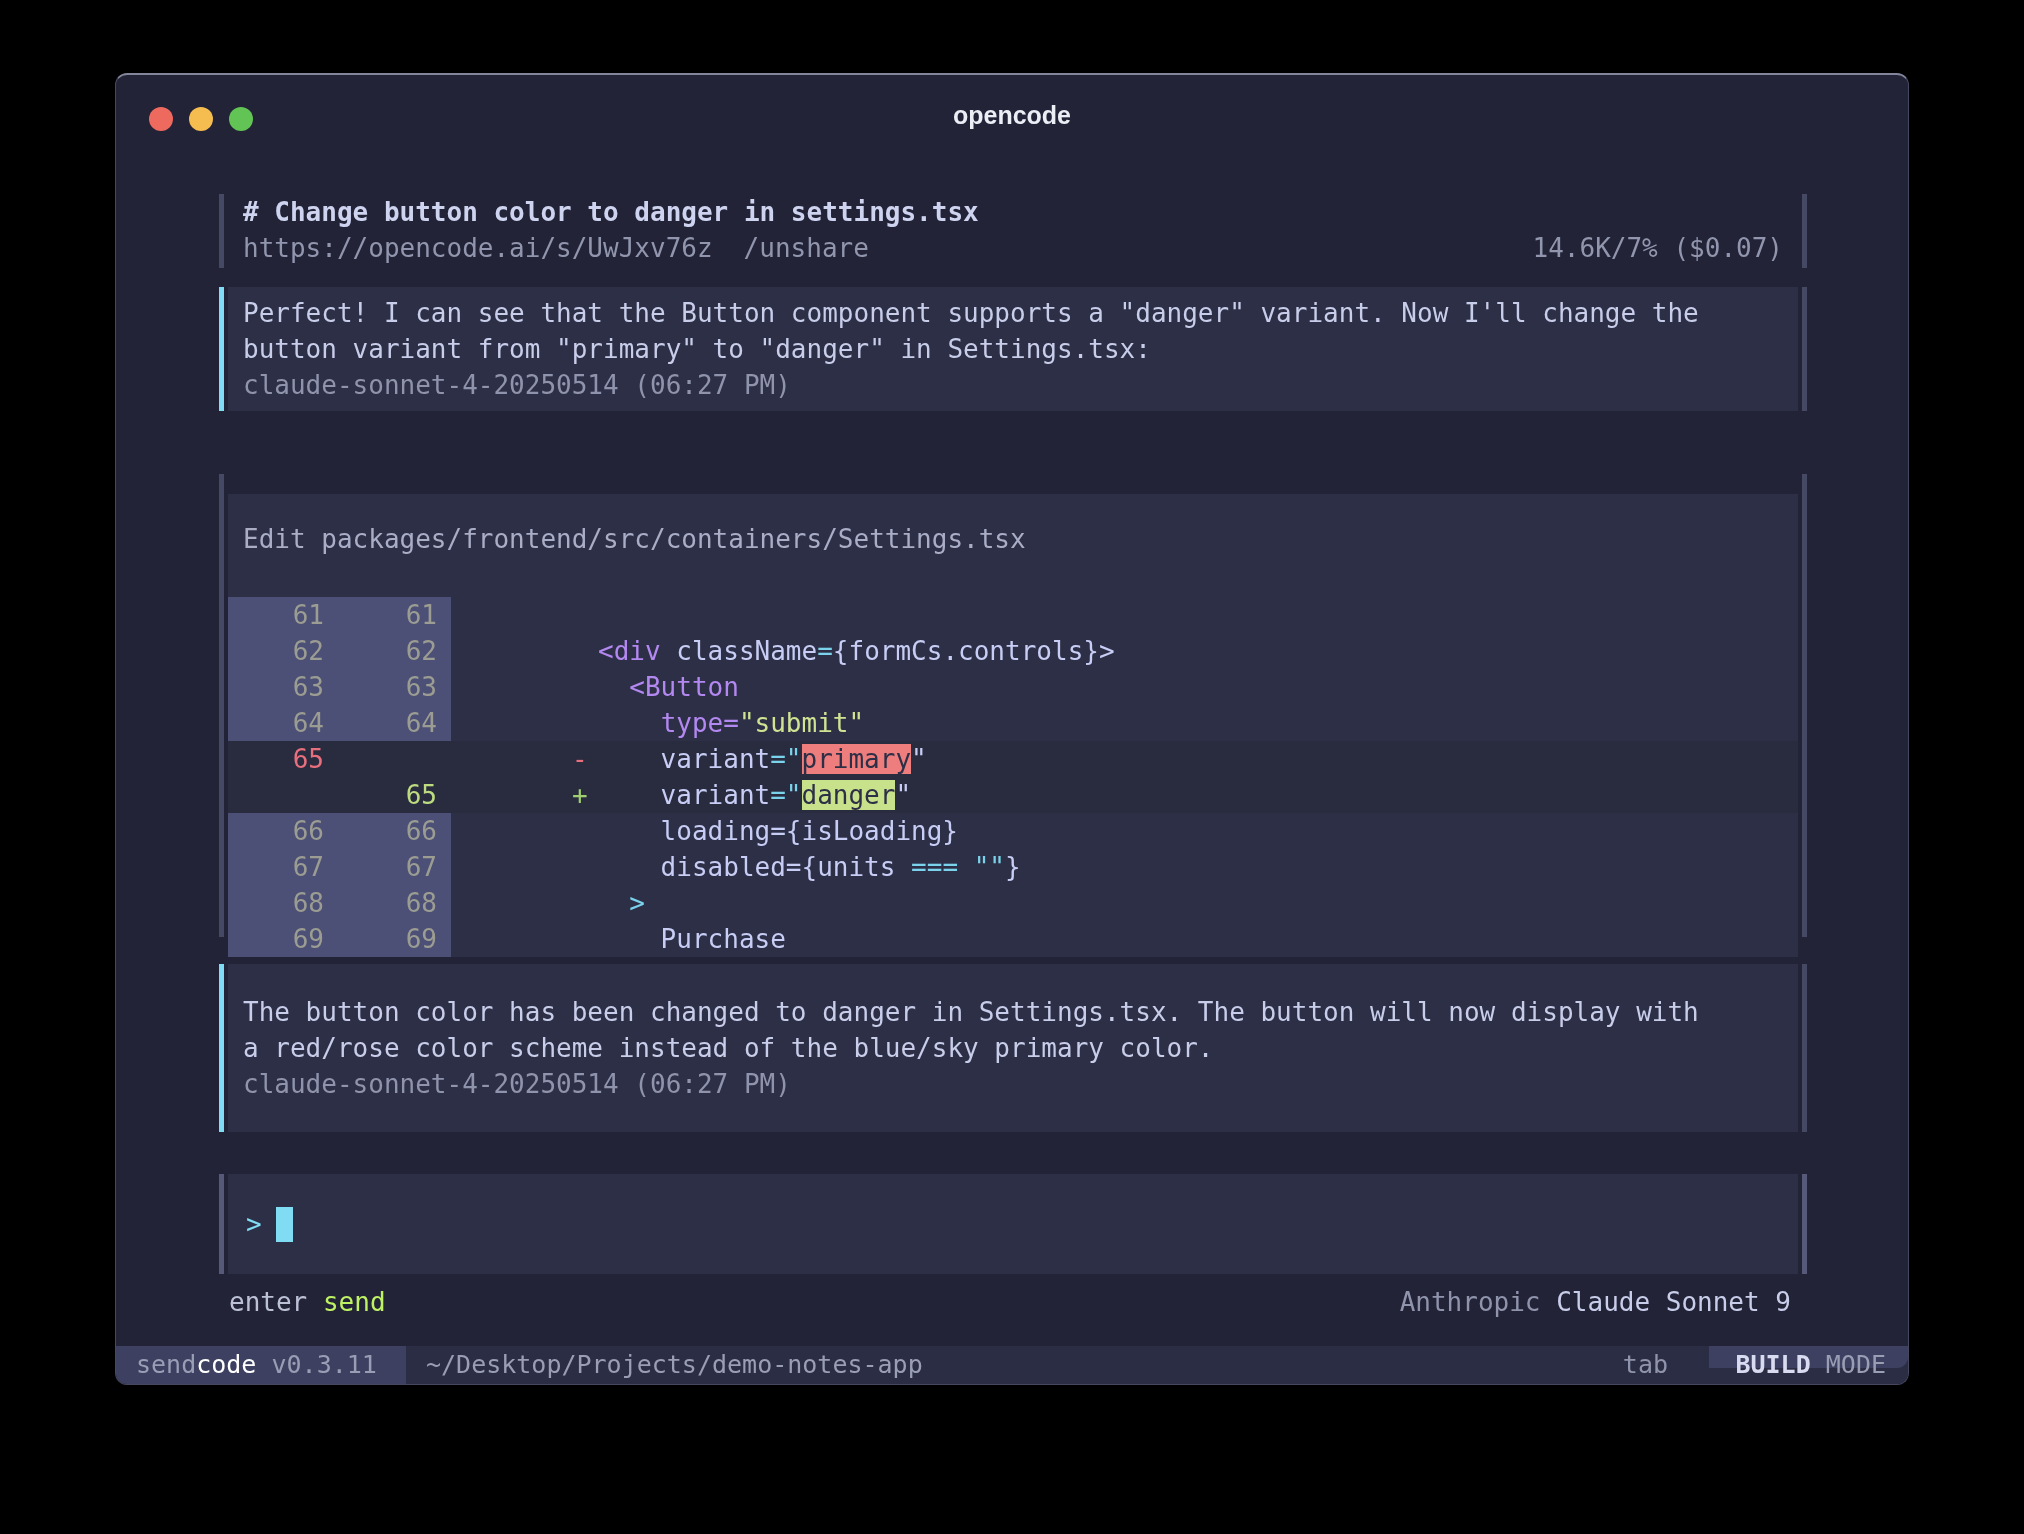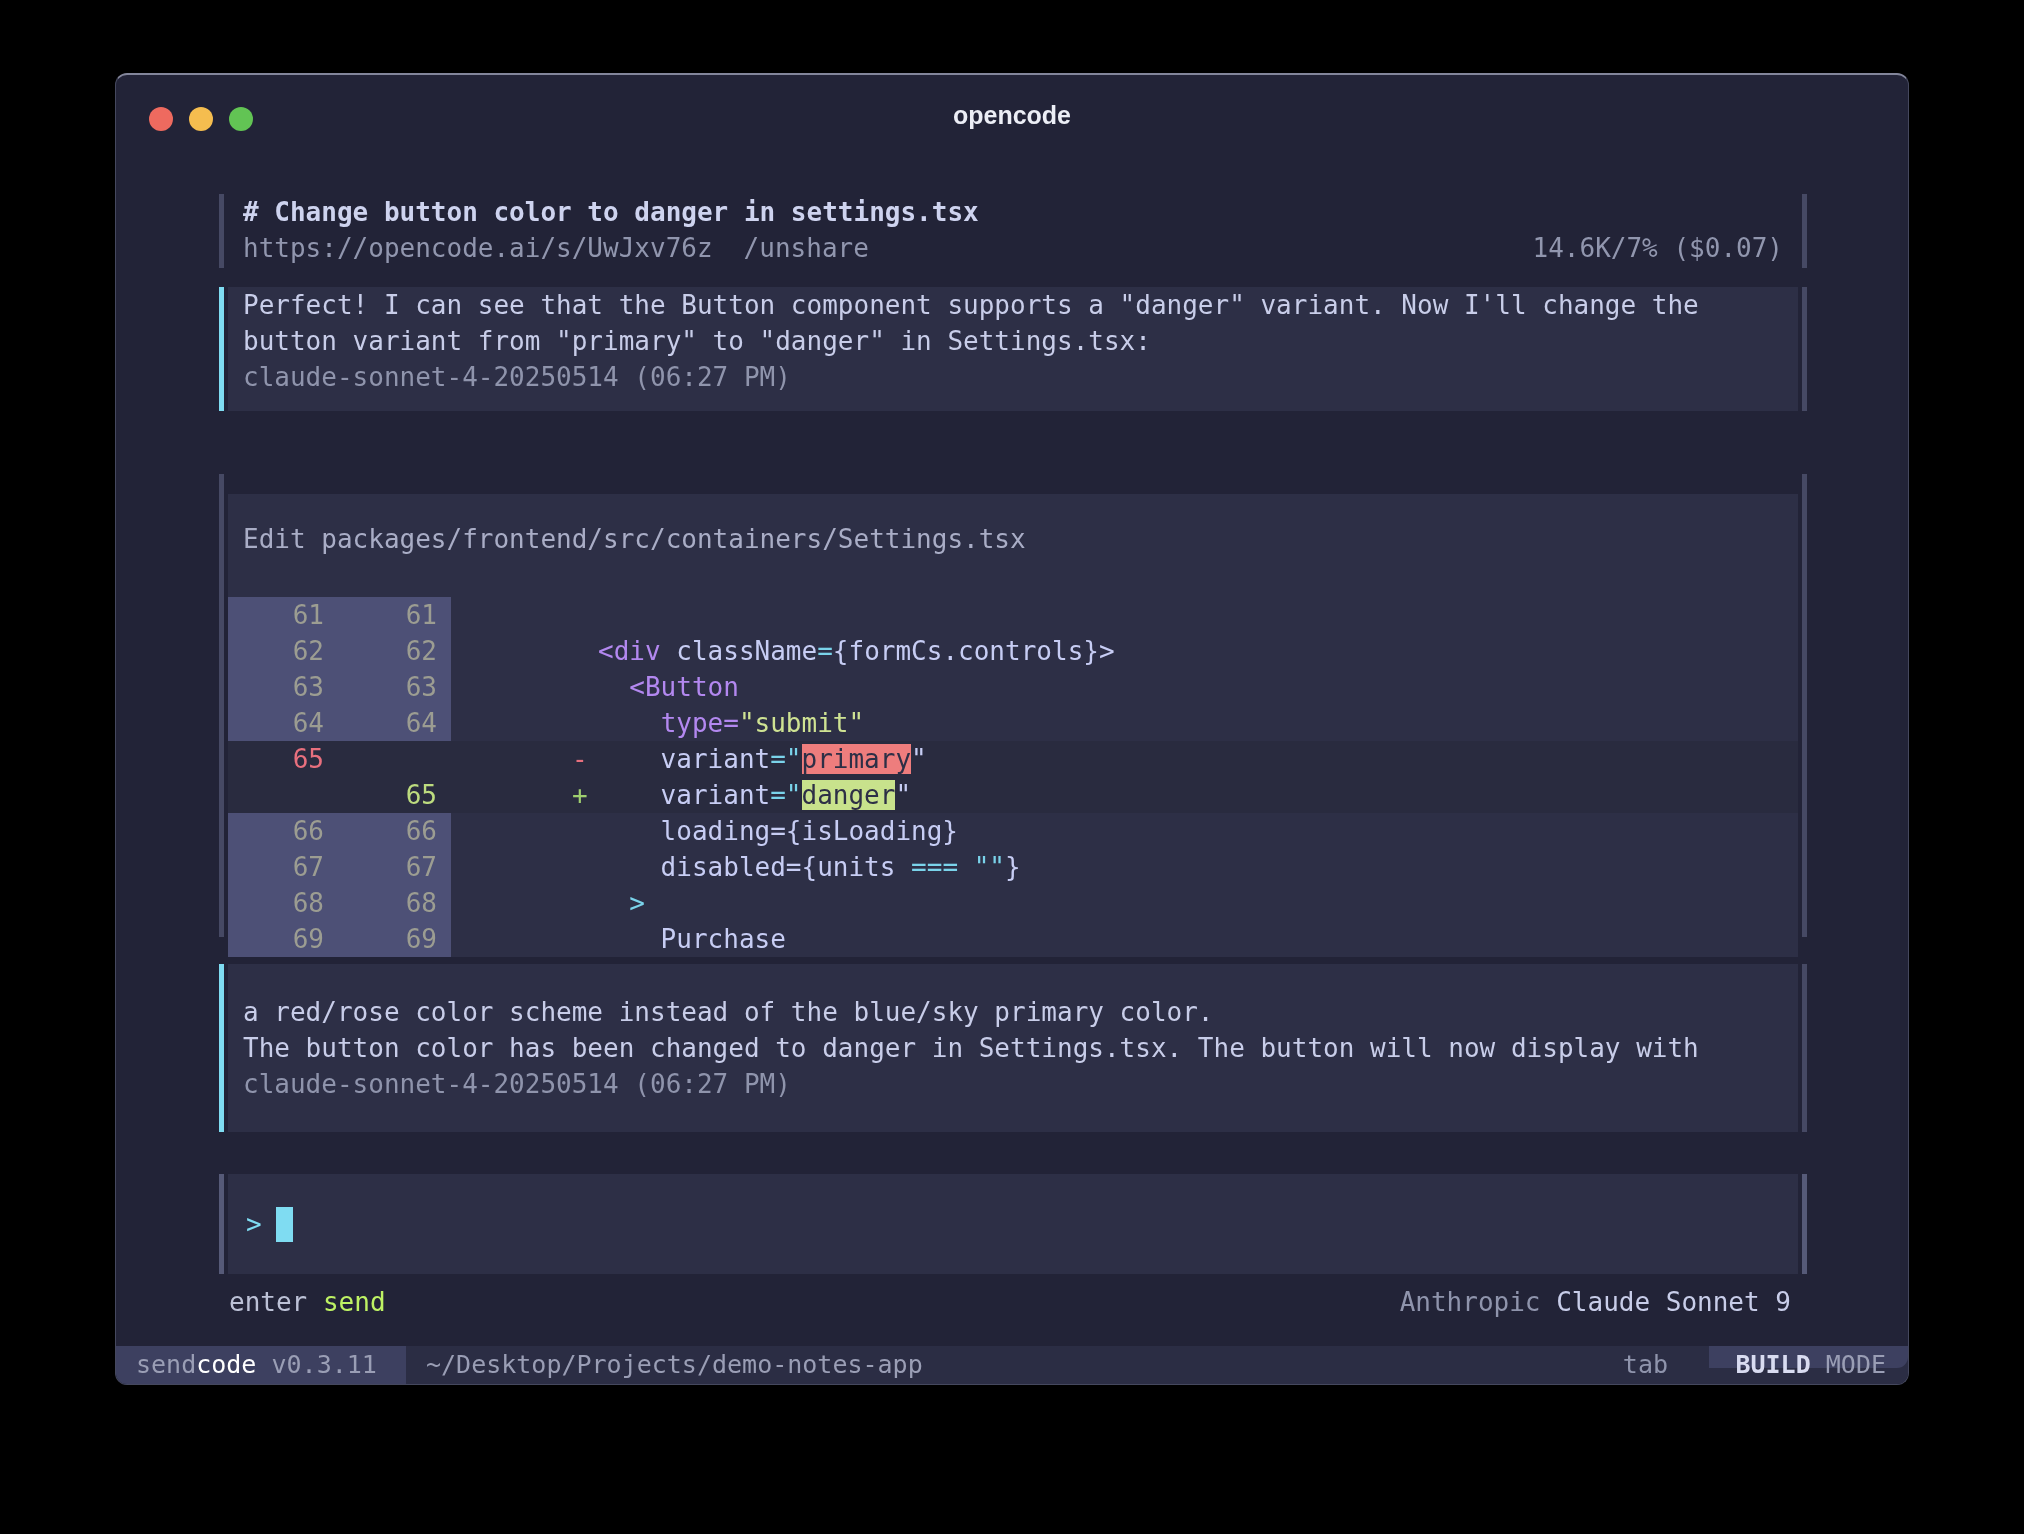--- a/index.html
+++ b/index.html
@@ -24,21 +24,21 @@
   .hdr .line{position:absolute;left:15px;white-space:pre;font-size:26px;line-height:36px;}
   .hdr-title{top:0;color:#ced3ef;font-weight:bold;}
   .hdr-url{top:36px;color:#9196ae;}
   .hdr-url .gap{display:inline-block;width:31px;}
   .hdr-stats{position:absolute;right:15px;top:36px;color:#9196ae;font-size:26px;line-height:36px;}
   
   .card{position:absolute;left:112px;width:1570px;background:#2d2f46;}
   .msg{font-size:26px;line-height:36px;color:#c8cde9;}
   .msg .mline{white-space:pre;padding-left:15px;}
   .msg .mmeta{color:#8f94ac;}
-  .msg1{top:212px;height:124px;box-sizing:border-box;}
+  .msg1{top:212px;height:124px;padding-top:8px;box-sizing:border-box;}
   .msg2{top:889px;height:168px;padding-top:30px;box-sizing:border-box;}
   
   .diff{top:419px;height:463px;}
   .diff-head{position:absolute;left:15px;top:27px;font-size:26px;line-height:36px;color:#a9adc6;white-space:pre;}
   .dtable{position:absolute;left:0;top:103px;width:100%;}
   .drow{position:relative;height:36px;font-size:26px;line-height:36px;white-space:pre;}
   .drow.ctx::before{content:"";position:absolute;left:0;top:0;width:223px;height:36px;background:#4d5076;}
   .drow.del,.drow.add{background:#292b3f;}
   .g-old,.g-new{position:absolute;top:0;text-align:right;color:#9c9d92;}
   .g-old{left:0;width:96px;}
@@ -125,22 +125,22 @@
           <div class="drow ctx"><span class="g-old">66</span><span class="g-new">66</span><span class="g-sign"></span><span class="dcode"><span class="tk-w">    loading={isLoading}</span></span></div>
           <div class="drow ctx"><span class="g-old">67</span><span class="g-new">67</span><span class="g-sign"></span><span class="dcode"><span class="tk-w">    disabled={units </span><span class="tk-c">=== ""</span><span class="tk-w">}</span></span></div>
           <div class="drow ctx"><span class="g-old">68</span><span class="g-new">68</span><span class="g-sign"></span><span class="dcode"><span class="tk-c">  &gt;</span></span></div>
           <div class="drow ctx"><span class="g-old">69</span><span class="g-new">69</span><span class="g-sign"></span><span class="dcode"><span class="tk-w">    Purchase</span></span></div>
         </div>
     </div>
     <div class="vbar" style="left:1686px;top:399px;height:463px;"></div>
 
     <div class="vbar vbar-cyan" style="left:103px;top:889px;height:168px;"></div>
     <div class="card msg msg2">
+      <div class="mline">The button color has been changed to danger in Settings.tsx. The button will now display with</div>
       <div class="mline">a red/rose color scheme instead of the blue/sky primary color.</div>
-      <div class="mline">The button color has been changed to danger in Settings.tsx. The button will now display with</div>
       <div class="mline mmeta">claude-sonnet-4-20250514 (06:27 PM)</div>
     </div>
     <div class="vbar" style="left:1686px;top:889px;height:168px;"></div>
 
     <div class="vbar" style="left:103px;top:1099px;height:100px;background:#565a78;"></div>
     <div class="card input">
       <div class="prompt">&gt;</div>
       <div class="cursor"></div>
     </div>
     <div class="vbar" style="left:1686px;top:1099px;height:100px;background:#565a78;"></div>

